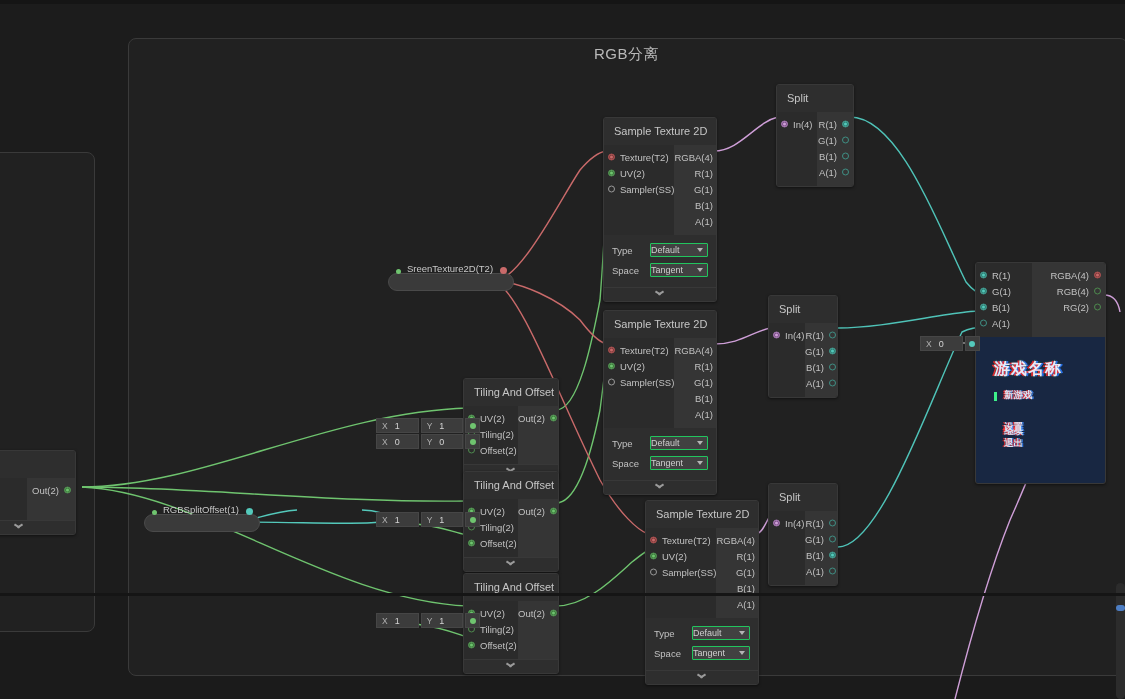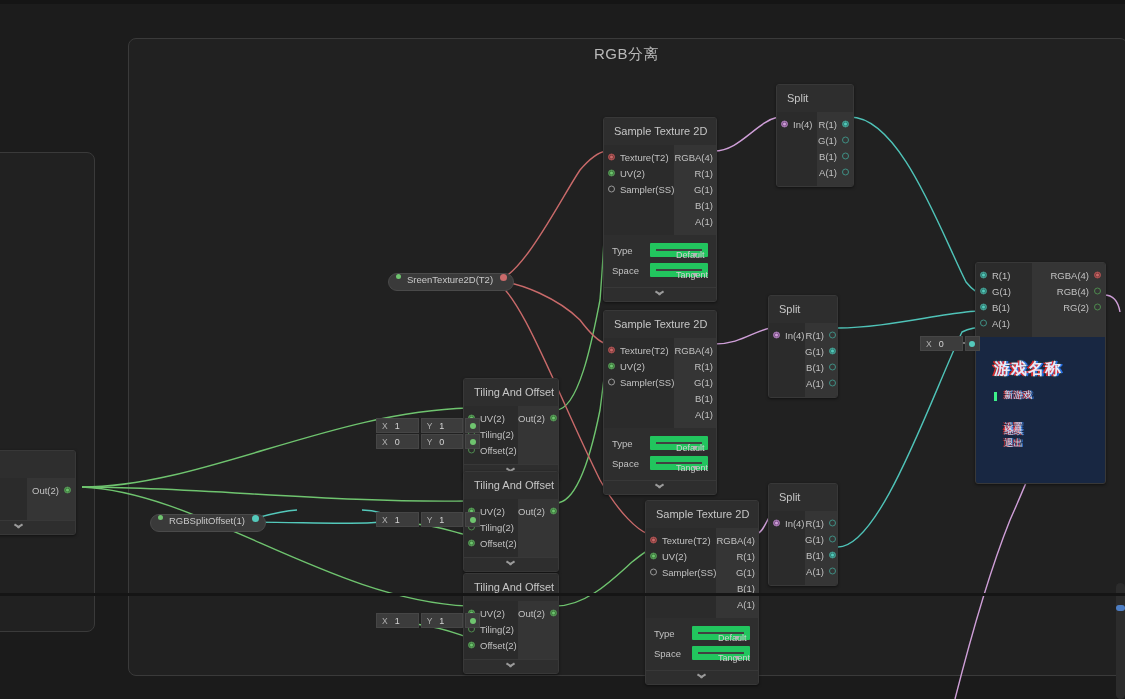--- a/index.html
+++ b/index.html
@@ -77,26 +77,26 @@
   .dot.t-vec4.filled  { background:#cf9fd8; box-shadow:0 0 0 1px #7a4f86 inset; }
   .dot.t-samp     { border-color:#9a9a9a; }
 
   .node-props { background: #2e2e2e; padding: 4px 8px 6px 8px; }
   .prop-row { display: flex; align-items: center; height: 18px; margin: 2px 0; }
   .prop-label { flex: 1 1 auto; font-size: 9.5px; color: #c2c2c2; }
   .dropdown {
     position: relative;
     width: 58px; height: 14px;
     background: #414141;
-    border: 6px solid #22c55e;
+    border: 1px solid #22c55e;
     border-radius: 1px;
     color: #cfcfcf;
     font-size: 9px;
     line-height: 13px;
-    padding-left: 20px;
+    padding-left: 0;
   }
   .dropdown .caret {
     position: absolute; right: 4px; top: 4px;
     width: 0; height: 0;
     border-left: 3px solid transparent;
     border-right: 3px solid transparent;
     border-top: 4px solid #b5b5b5;
   }
   .node-foot {
     background: #2e2e2e;
@@ -147,21 +147,21 @@
     position: absolute; left: 50%; top: 50%;
     margin: -3px 0 0 -3px;
     width: 6px; height: 6px; border-radius: 50%;
     background: #6fc46f;
   }
   .vf-dot.tf i { background: #54c9bb; }
 
   
   .pill {
     position: absolute;
-    display: flex; align-items: flex-start;
+    display: flex; align-items: flex-end;
     height: 17px;
     background: #3a3a3a;
     border: 1px solid #4a4a4a;
     border-radius: 9px;
     padding: 0 6px 16px 7px;
     font-size: 9.5px;
     color: #c9c9c9;
     white-space: nowrap;
   }
   .pill .lead {
@@ -185,20 +185,21 @@
     font-size: 16px; font-weight: bold;
     color: #e9e9f5;
     letter-spacing: 1px;
     text-shadow: -2px 0 rgba(255,40,40,.85), 2px 0 rgba(40,120,255,.85), 0 0 2px rgba(120,255,120,.5);
   }
   .pv-item {
     position: absolute; left: 28px;
     font-size: 9.5px;
     color: #dfe3ef;
     text-shadow: -1.5px 0 rgba(255,40,40,.85), 1.5px 0 rgba(60,140,255,.85);
+    font-weight: bold;
   }
   .pv-cursor {
     position: absolute;
     width: 3px; height: 9px;
     background: #3df08a;
   }
 
   
   svg.edges { position: absolute; left: 0; top: 0; width: 1125px; height: 699px; pointer-events: none; }
   svg.edges path { fill: none; stroke-width: 1.4; }
@@ -734,21 +735,21 @@
         <i></i>
       </span>
   </div>
 
   <div class="pill" style="left:388px; top:273px;">
     <span class="lead" style="background:#6fc46f;"></span>
     <span>SreenTexture2D(T2)</span>
     <span class="trail" style="background:#c96a6a;"></span>
   </div>
 
-  <div class="pill" style="left:150px; top:514px;">
+  <div class="pill" style="left:144px; top:514px;">
     <span class="lead" style="background:#6fc46f;"></span>
     <span>RGBSplitOffset(1)</span>
     <span class="trail" style="background:#54c9bb;"></span>
   </div>
 
   <div class="scroll-v">
     <div class="thumb"></div>
   </div>
 
   <div class="botbar"></div>

